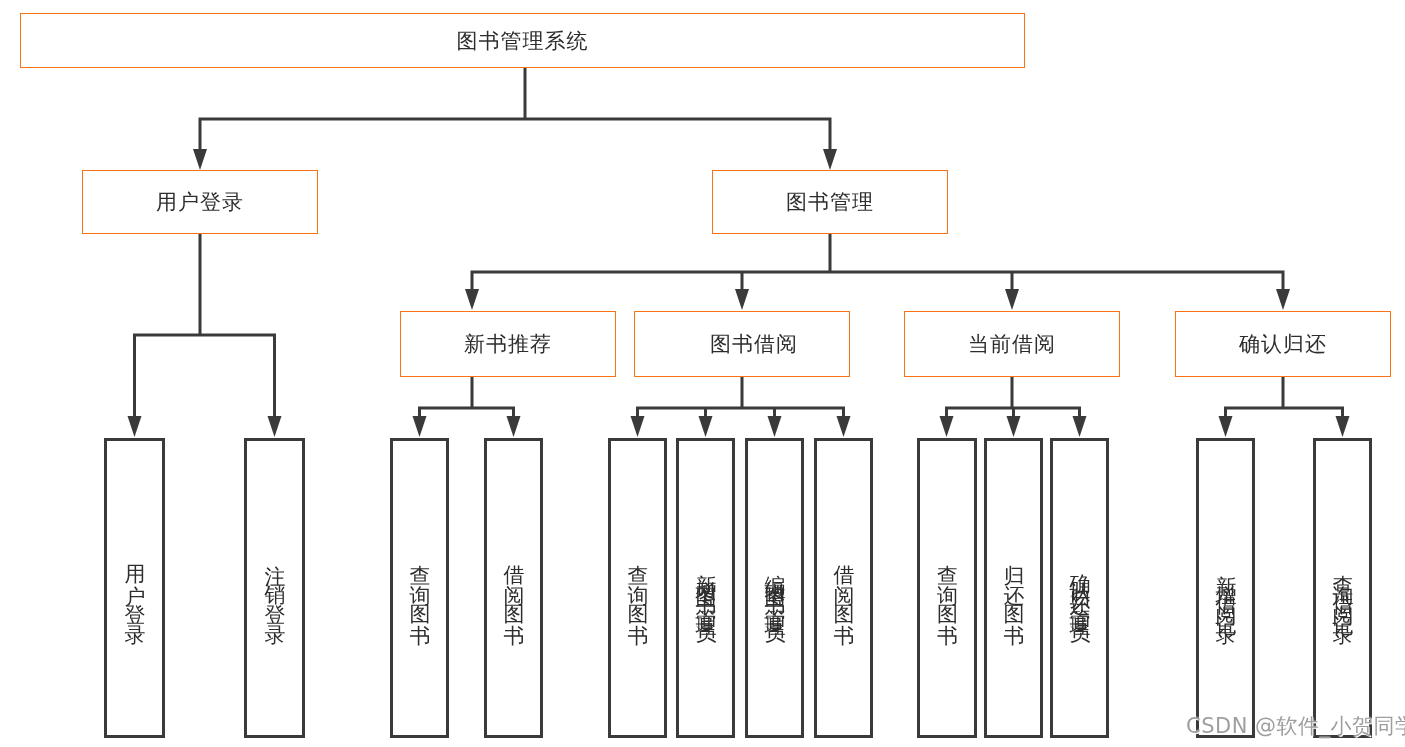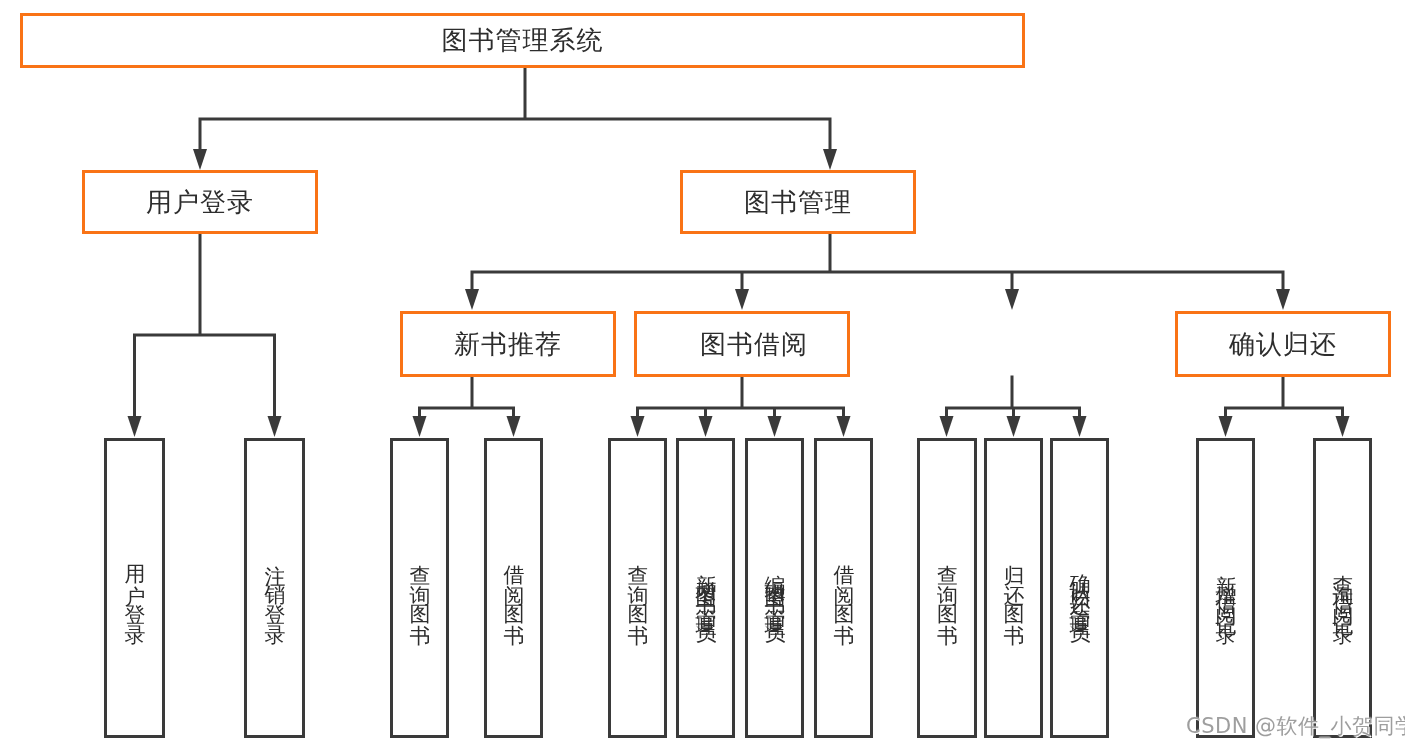--- a/index.html
+++ b/index.html
@@ -2,23 +2,23 @@
 <html><head>
 <meta charset="utf-8">
 <style>
   html,body{margin:0;padding:0;background:#ffffff;}
   .canvas{
     position:relative;width:1405px;height:747px;background:#ffffff;
     font-family:"DejaVu Sans",sans-serif;color:#2d2d2d;overflow:hidden;
   }
   .connectors{position:absolute;left:0;top:0;}
   .node{
-    position:absolute;background:#ffffff;border:3px solid #f97316;box-sizing:border-box;
+    position:absolute;background:#ffffff;border:1px solid #f97316;box-sizing:border-box;
     display:flex;align-items:center;justify-content:center;
-    font-size:26px;letter-spacing:1px;white-space:nowrap;
+    font-size:21px;letter-spacing:1px;white-space:nowrap;
   }
   .leaf{
     position:absolute;background:#ffffff;border:3px solid #3a3a3a;box-sizing:border-box;
     top:438px;height:300px;display:flex;align-items:center;justify-content:center;
   }
   .leaf .vtext{
     writing-mode:vertical-rl;text-orientation:mixed;
     font-size:21px;line-height:1;white-space:nowrap;
   }
   .leaf--s .vtext{letter-spacing:20px;}
@@ -78,29 +78,32 @@
     </g>
   </svg>
 
   <div class="node" style="left:20px;top:13px;width:1005px;height:55px;">
     <span>图书管理系统</span>
   </div>
 
   <div class="node" style="left:82px;top:170px;width:236px;height:64px;">
     <span>用户登录</span>
   </div>
-  <div class="node" style="left:680px;top:170px;width:236px;height:64px;">
+  <div class="node" style="left:712px;top:170px;width:236px;height:64px;">
     <span>图书管理</span>
   </div>
 
   <div class="node" style="left:364px;top:311px;width:216px;height:66px;margin-left:36px;">
     <span>新书推荐</span>
   </div>
   <div class="node" style="left:634px;top:311px;width:216px;height:66px;padding-left:24px;">
     <span>图书借阅</span>
+  </div>
+  <div class="node" style="left:904px;top:311px;width:216px;height:66px;">
+    <span>当前借阅</span>
   </div>
   <div class="node" style="left:1175px;top:311px;width:216px;height:66px;">
     <span>确认归还</span>
   </div>
 
   <div class="leaf leaf--s" style="left:104px;width:61px;">
     <span class="vtext">用户登录</span>
   </div>
   <div class="leaf leaf--s" style="left:244px;width:61px;">
     <span class="vtext">注销登录</span>

